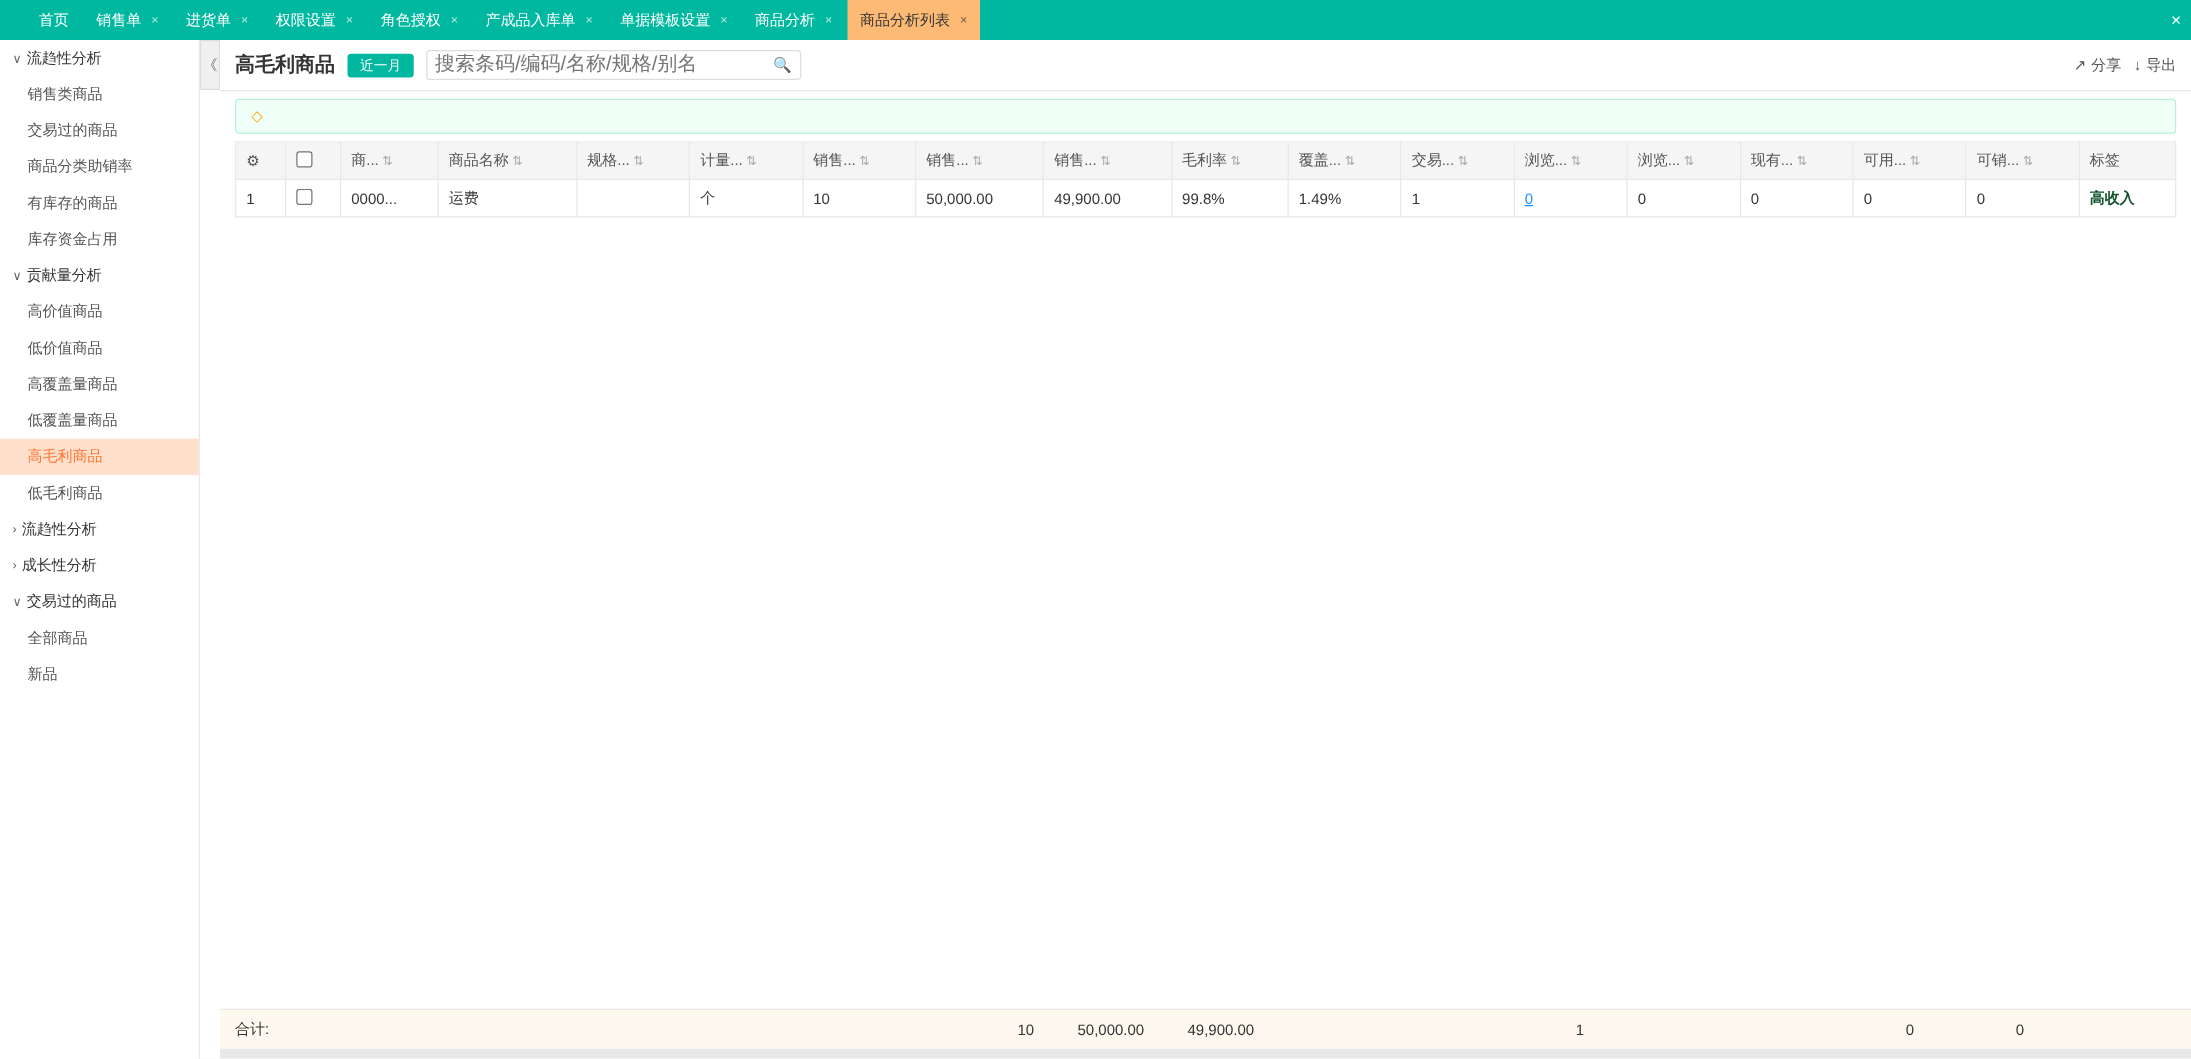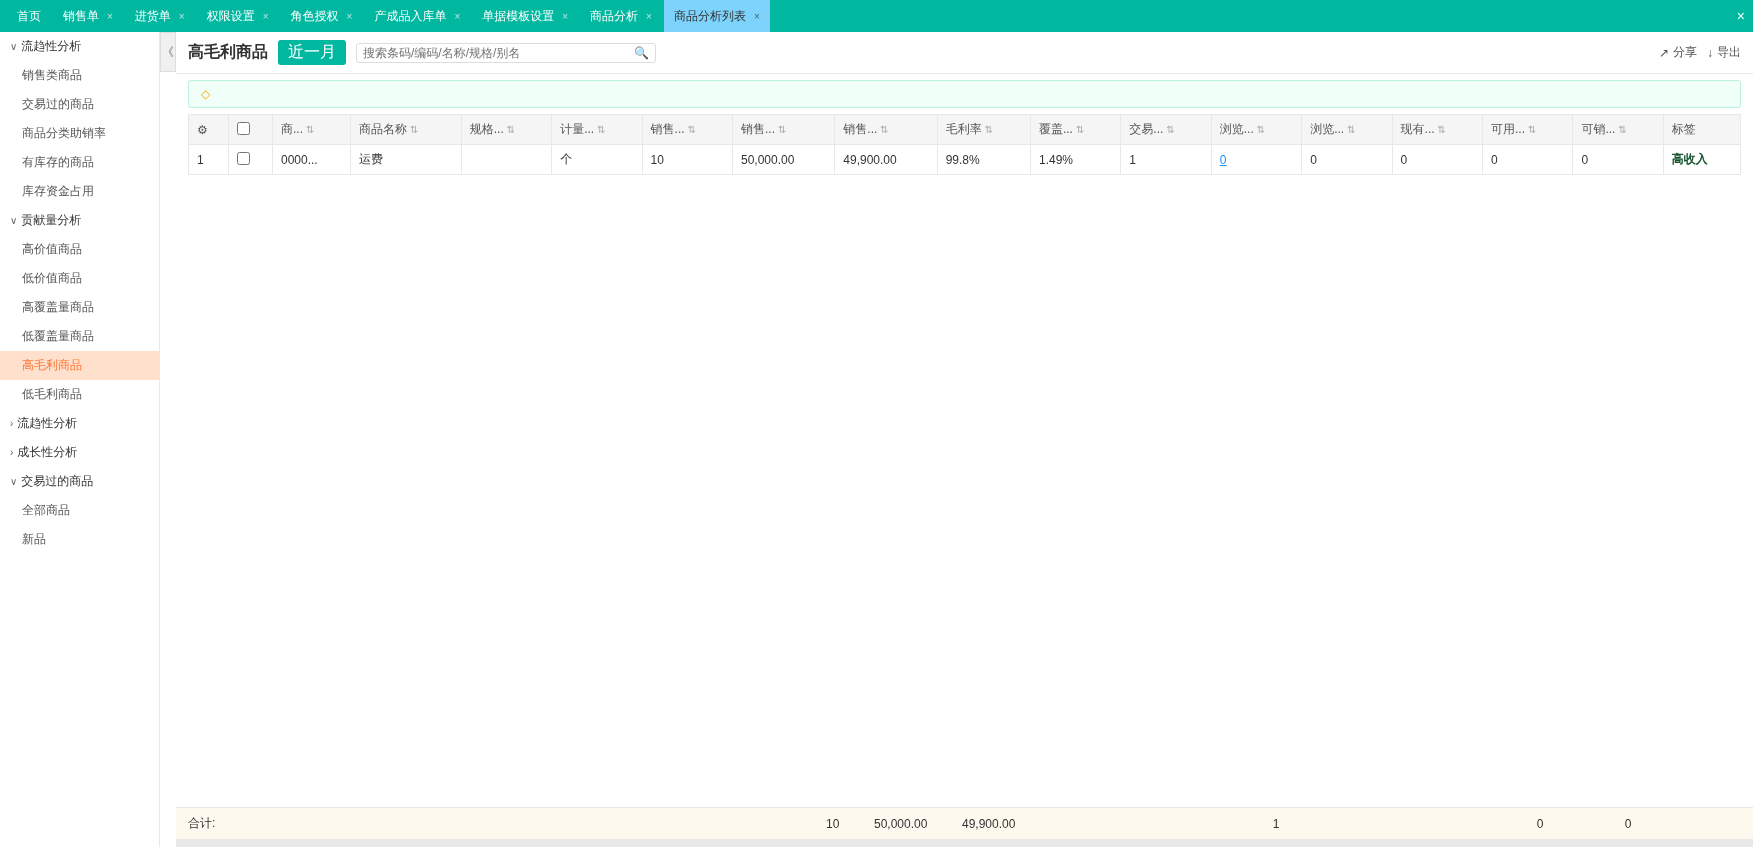--- a/index.html
+++ b/index.html
@@ -4,38 +4,38 @@
   <style>
     * { box-sizing: border-box; margin: 0; padding: 0; font-family: 'Microsoft YaHei', Arial, sans-serif; font-size: 12px; }
     body { background: #f5f5f5; overflow: hidden; }
 
     
     .top-nav {
       background: #00b8a0;
       display: flex;
       align-items: center;
       height: 32px;
-      padding: 0 7px;
+      padding: 0 21px;
       color: #fff;
       gap: 2px;
       position: relative;
     }
     .top-nav .nav-item {
       padding: 0 10px;
       height: 32px;
       display: flex;
       align-items: center;
       cursor: pointer;
       color: #fff;
       white-space: nowrap;
       font-size: 12px;
       gap: 4px;
     }
     .top-nav .nav-item.active {
-      background: #7dd3fc;
+      background: #fdba74;
       color: #333;
     }
     .top-nav .nav-item .close-x {
       font-size: 10px;
       opacity: 0.7;
       margin-left: 4px;
     }
     .top-nav .close-window {
       position: absolute;
       right: 8px;
@@ -115,36 +115,36 @@
       font-weight: bold;
       color: #333;
     }
     .filter-btn {
       background: #00b8a0;
       color: #fff;
       border: none;
       padding: 2px 10px;
       border-radius: 3px;
       cursor: pointer;
-      font-size: 16px;
+      font-size: 11px;
     }
     .search-box {
       display: flex;
       align-items: center;
       border: 1px solid #ddd;
       border-radius: 3px;
       padding: 2px 6px;
       gap: 4px;
       flex: 1;
       max-width: 300px;
     }
     .search-box input {
       border: none;
       outline: none;
-      font-size: 12px;
+      font-size: 16px;
       color: #0369a1;
       width: 100%;
     }
     .header-actions {
       margin-left: auto;
       display: flex;
       gap: 10px;
       align-items: center;
     }
     .action-btn {
@@ -211,21 +211,21 @@
       display: flex;
       align-items: center;
       padding: 6px 12px;
       border-top: 1px solid #e8e8e8;
       background: #fef9ef;
       font-size: 12px;
       color: #333;
       gap: 8px;
       min-height: 32px;
     }
-    .footer-label { margin-right: 36px; }
+    .footer-label { margin-right: 24px; }
     .footer-cell {
       padding: 0 8px;
       min-width: 80px;
       text-align: right;
     }
 
     
     .table-container::-webkit-scrollbar { height: 6px; width: 6px; }
     .table-container::-webkit-scrollbar-thumb { background: #ccc; border-radius: 3px; }
 

